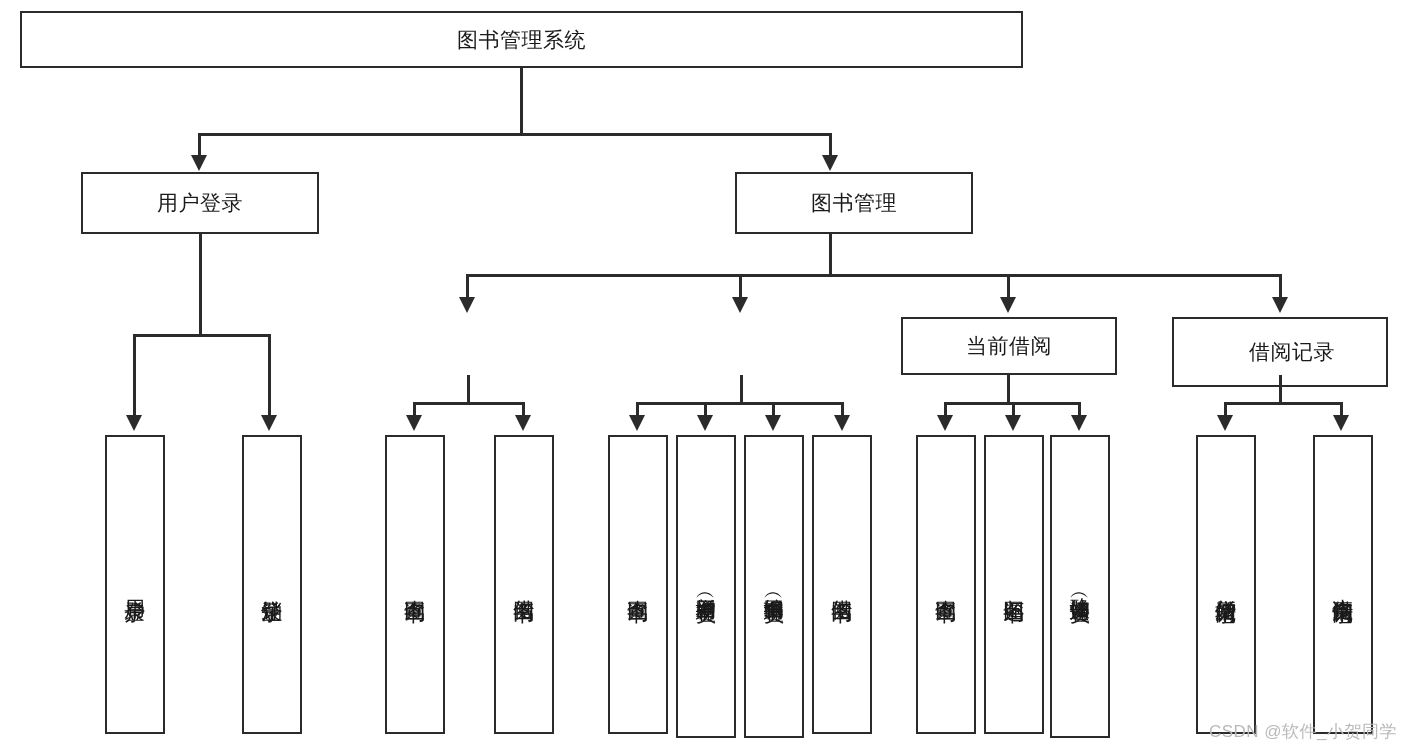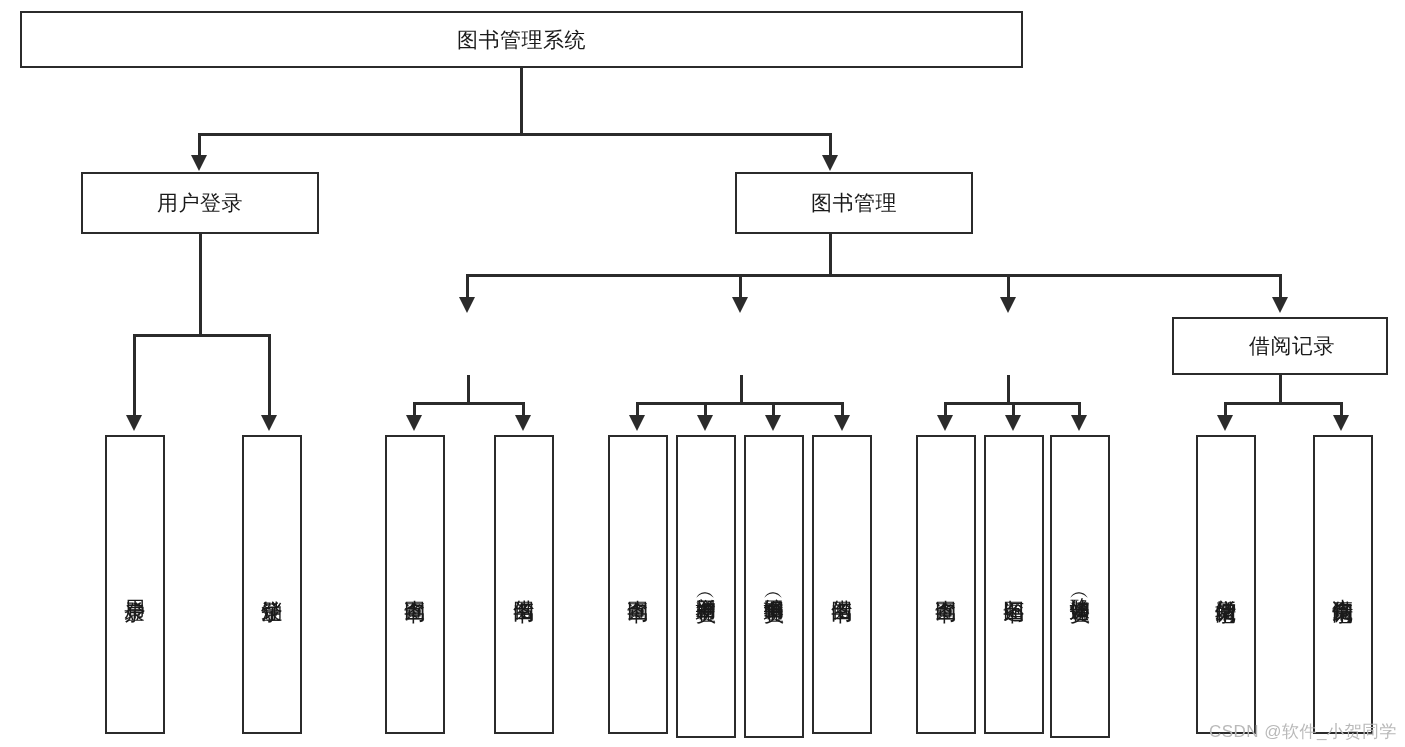--- a/index.html
+++ b/index.html
@@ -106,21 +106,24 @@
   <div class="edge edge-h" style="left:466px; top:274px; width:816px; height:3px;"></div>
   <div class="edge edge-v" style="left:466px; top:274px; width:3px; height:26px;"></div>
   <div class="arrow" style="left:459px; top:297px;"></div>
   <div class="edge edge-v" style="left:739px; top:274px; width:3px; height:26px;"></div>
   <div class="arrow" style="left:732px; top:297px;"></div>
   <div class="edge edge-v" style="left:1007px; top:274px; width:3px; height:26px;"></div>
   <div class="arrow" style="left:1000px; top:297px;"></div>
   <div class="edge edge-v" style="left:1279px; top:274px; width:3px; height:26px;"></div>
   <div class="arrow" style="left:1272px; top:297px;"></div>
 
-  <div class="node node-h" style="left:1172px; top:317px; width:216px; height:58px;padding-left:24px;">
+  <div class="node node-h" style="left:901px; top:317px; width:216px; height:58px;">
+    <span>当前借阅</span>
+  </div>
+  <div class="node node-h" style="left:1172px; top:317px; width:216px; height:70px;padding-left:24px;">
     <span>借阅记录</span>
   </div>
 
   <div class="edge edge-v" style="left:467px; top:375px; width:3px; height:29px;"></div>
   <div class="edge edge-h" style="left:413px; top:402px; width:112px; height:3px;"></div>
   <div class="edge edge-v" style="left:413px; top:402px; width:3px; height:16px;"></div>
   <div class="arrow" style="left:406px; top:415px;"></div>
   <div class="edge edge-v" style="left:522px; top:402px; width:3px; height:16px;"></div>
   <div class="arrow" style="left:515px; top:415px;"></div>
 

